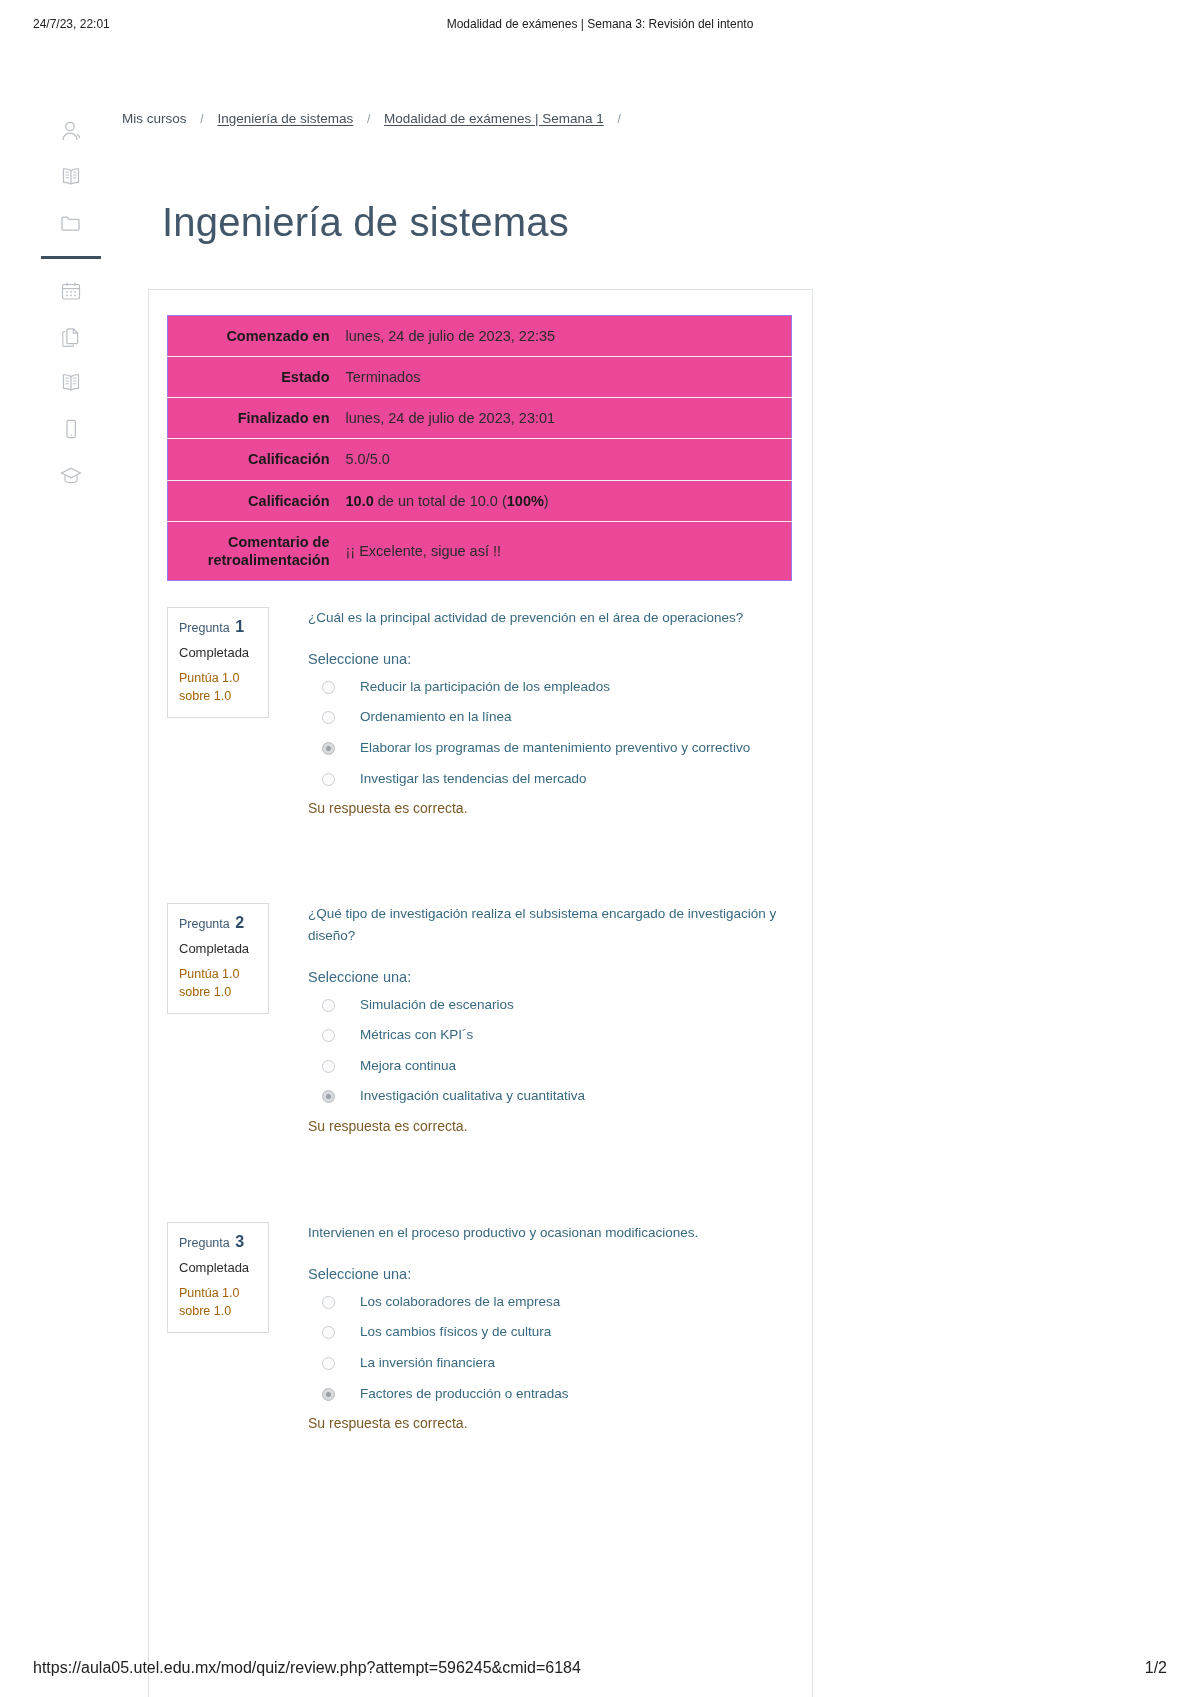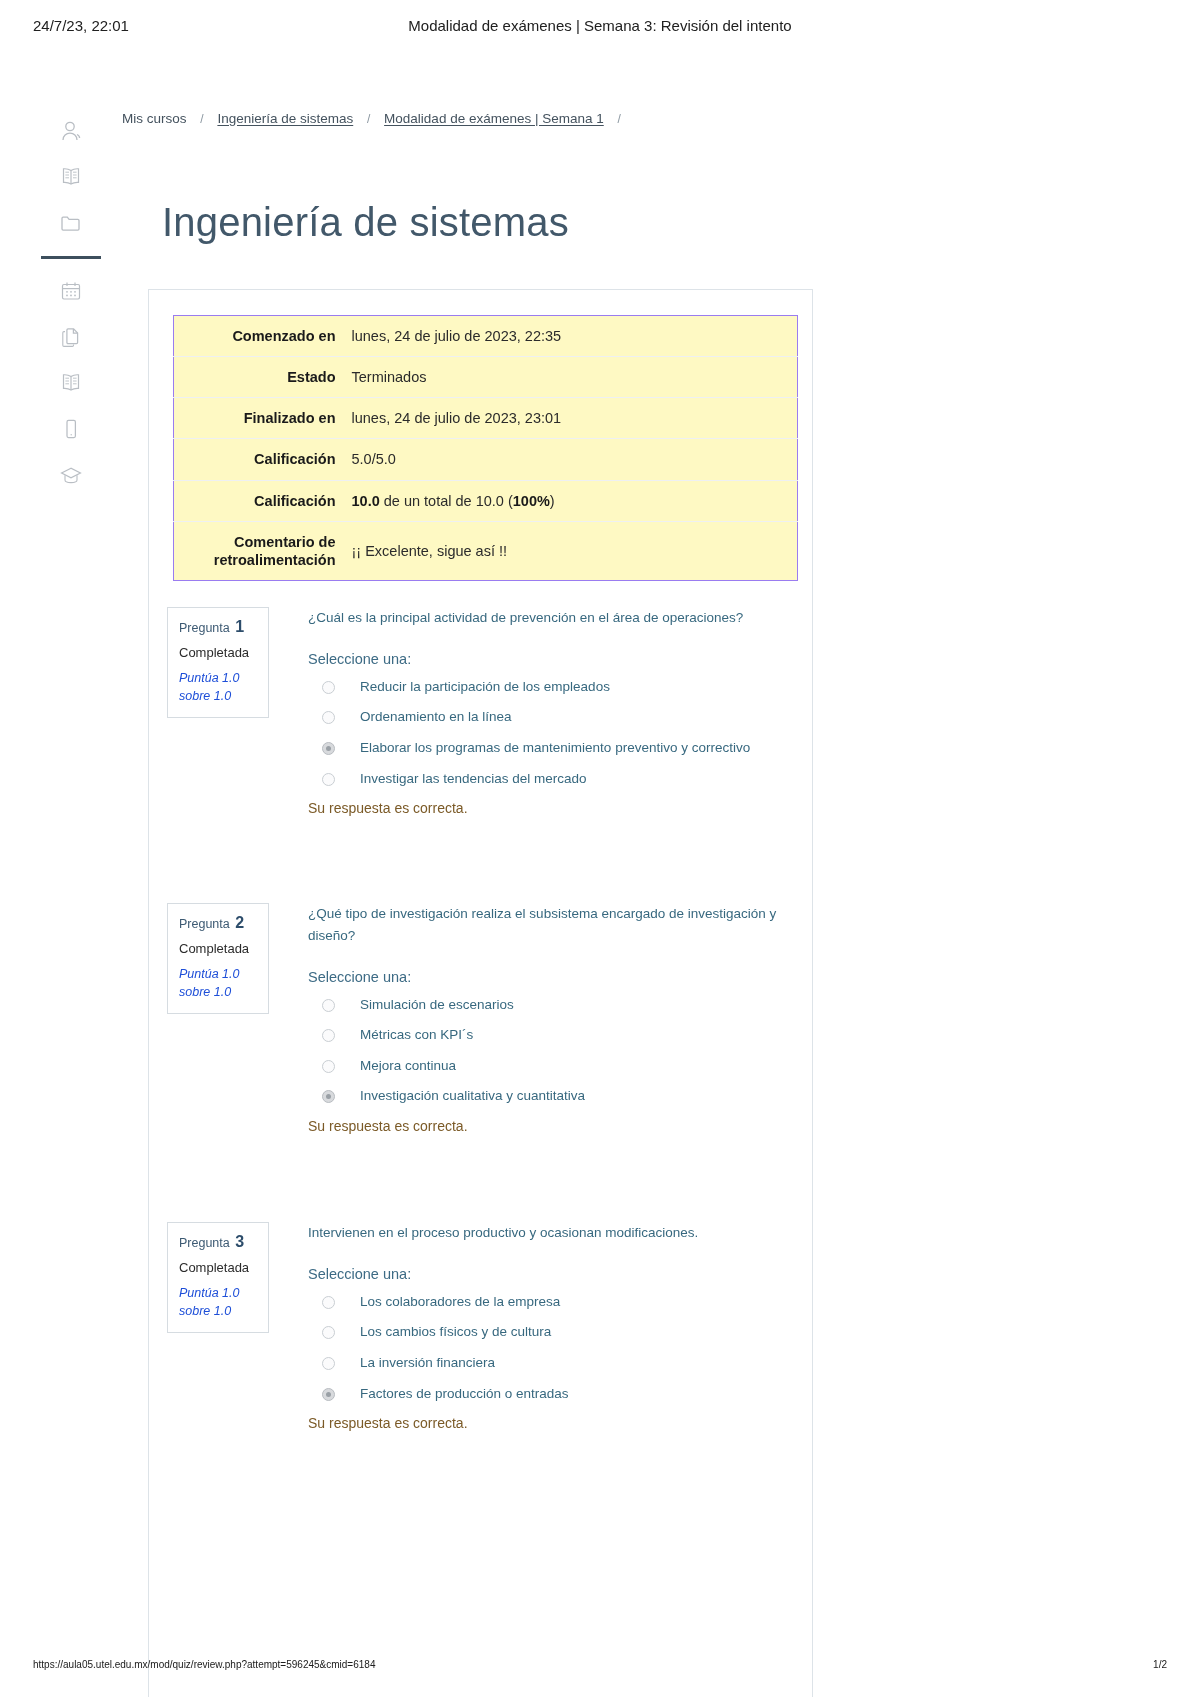--- a/index.html
+++ b/index.html
@@ -15,35 +15,35 @@
     position: relative;
     width: 1200px;
     height: 1697px;
   }
 
   
   .print-header {
     position: absolute;
     top: 17px; left: 0; right: 0;
     height: 20px;
-    font-size: 15px;
+    font-size: 12px;
     color: #202020;
   }
   .print-header .ph-date { position: absolute; left: 33px; top: 0; }
   .print-header .ph-title {
     position: absolute; left: 0; right: 0; top: 0;
     text-align: center;
   }
 
   
   .print-footer {
     position: absolute;
     bottom: 20px; left: 0; right: 0;
     height: 18px;
-    font-size: 10px;
+    font-size: 16px;
     color: #202020;
   }
   .print-footer .pf-url { position: absolute; left: 33px; top: 0; }
   .print-footer .pf-page { position: absolute; right: 33px; top: 0; }
 
   
   .rail {
     position: absolute;
     left: 40px;
     top: 108px;
@@ -112,26 +112,26 @@
     bottom: 0;
     border-left: 1px solid #dde3e8;
     border-right: 1px solid #dde3e8;
     border-top: 1px solid #dde3e8;
     background: #fff;
   }
 
   
   .summary {
     position: absolute;
-    left: 24px;
+    left: 18px;
     top: 25px;
     width: 625px;
     border: 1px solid #9a7cf0;
     border-collapse: collapse;
-    background: #fef9c3;
+    background: #ec4899;
   }
   .summary tr { border-bottom: 1px solid #eef0f3; }
   .summary tr:last-child { border-bottom: none; }
   .summary th {
     width: 170px;
     text-align: right;
     padding: 11px 8px 11px 10px;
     font-size: 14.5px;
     font-weight: 700;
     color: #1a1a1a;
@@ -174,23 +174,22 @@
     color: #2d4d6b;
     margin-left: 2px;
   }
   .q-info .q-state {
     font-size: 13px;
     color: #2b2b2b;
     margin-bottom: 9px;
   }
   .q-info .q-mark {
     font-size: 12.5px;
-    color: #1d4ed8;
+    color: #a16207;
     line-height: 1.45;
-    font-style: italic;
   }
 
   .q-body {
     position: absolute;
     left: 141px;
     top: 0;
     width: 487px;
   }
   .q-text {
     font-size: 13.5px;

